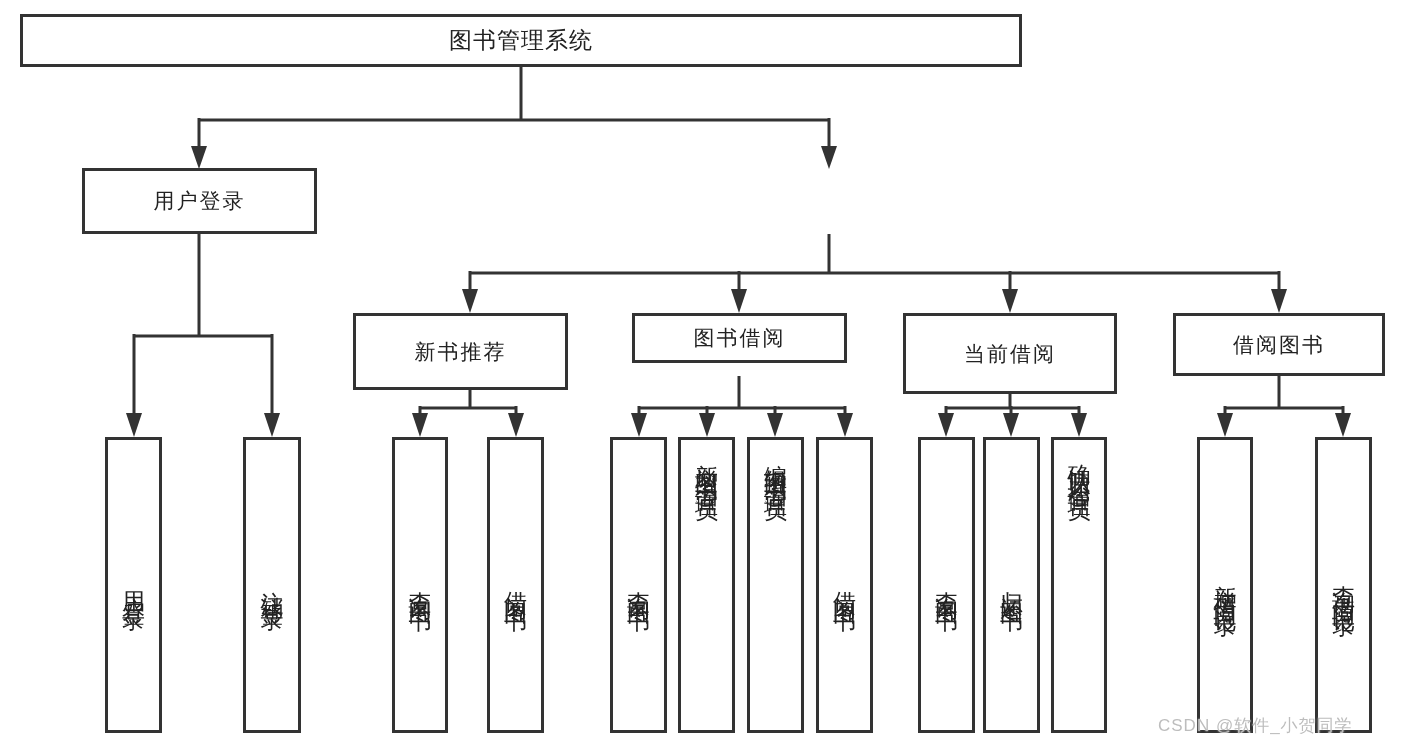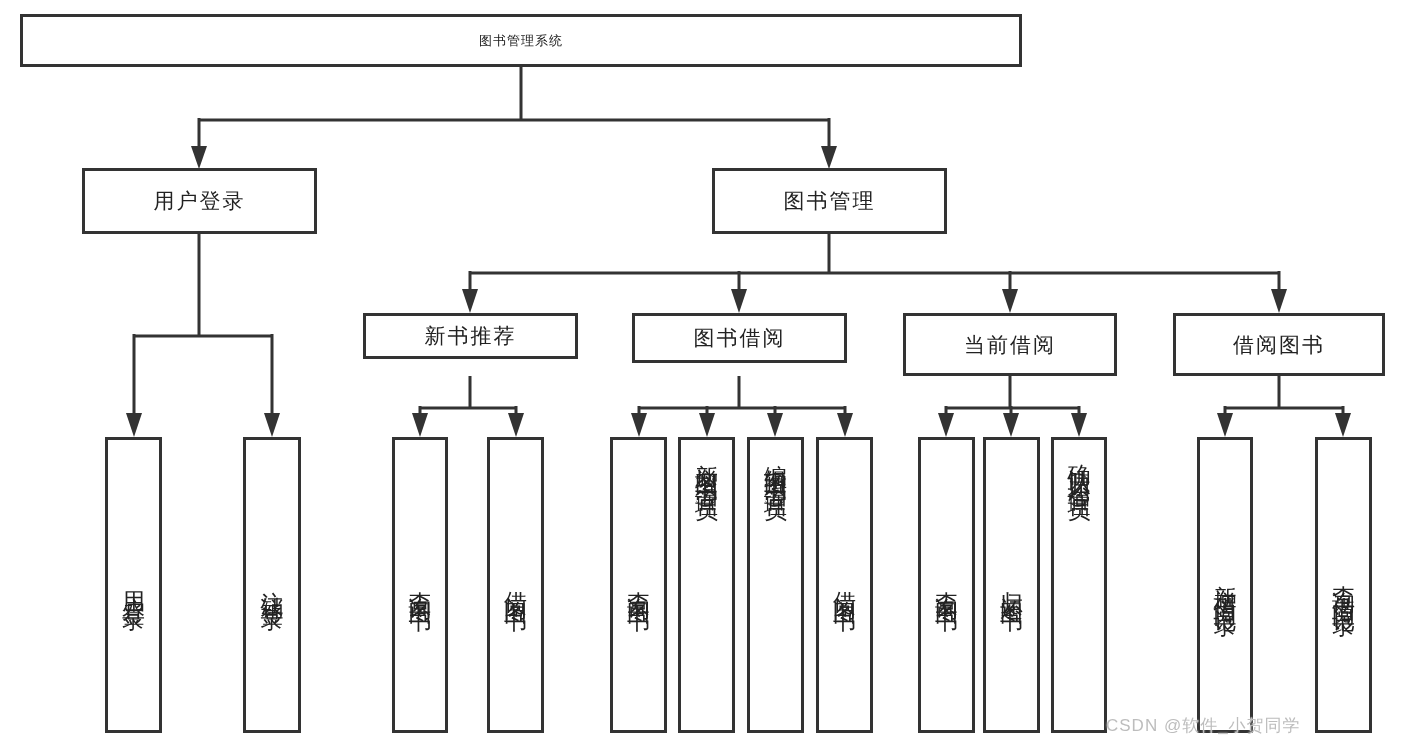--- a/index.html
+++ b/index.html
@@ -16,32 +16,32 @@
   .node{
     position:absolute;z-index:2;
     box-sizing:border-box;
     border:3px solid #333333;
     background:#ffffff;
     color:#222222;
     display:flex;align-items:center;justify-content:center;
     font-weight:500;
   }
   .node.h{font-size:21px;letter-spacing:2px;}
-  .node.root{font-size:13px;letter-spacing:1px;}
+  .node.root{font-size:23px;letter-spacing:1px;}
   .node.v{
     writing-mode:vertical-rl;
     text-orientation:mixed;
     font-size:23px;
     letter-spacing:6px;
     line-height:1;
   }
   .node.v.tall{justify-content:flex-start;padding-top:6px;letter-spacing:5px;}
   .watermark{
     position:absolute;z-index:3;
-    left:1106px;top:714px;width:245px;
+    left:1158px;top:714px;width:245px;
     font-size:17px;letter-spacing:1px;
     color:#bdbdbd;
     text-shadow:0 0 2px #ffffff;
     white-space:nowrap;
   }
 </style>
 </head>
 <body>
 
 <div class="canvas">
@@ -92,25 +92,24 @@
     <g>
       <path d="M1279 376 V408 M1225 408 H1343 M1225 406 V416 M1343 406 V416"></path>
       <polygon points="1217,413 1233,413 1225,437"></polygon>
       <polygon points="1335,413 1351,413 1343,437"></polygon>
     </g>
   </svg>
 
   <div class="node h root" style="left:20px;top:14px;width:1002px;height:53px">图书管理系统</div>
 
   <div class="node h" style="left:82px;top:168px;width:235px;height:66px">用户登录</div>
-  <div class="node h" style="left:712px;top:168px;width:235px;height:66px">图书管理</div>
 
-  <div class="node h" style="left:363px;top:313px;width:215px;height:46px">新书推荐</div>
+  <div class="node h" style="left:353px;top:313px;width:215px;height:77px">新书推荐</div>
   <div class="node h" style="left:632px;top:313px;width:215px;height:50px">图书借阅</div>
-  <div class="node h" style="left:903px;top:313px;width:214px;height:63px">当前借阅</div>
+  <div class="node h" style="left:903px;top:313px;width:214px;height:81px">当前借阅</div>
   <div class="node h" style="left:1173px;top:313px;width:212px;height:63px">借阅图书</div>
 
   <div class="node v" style="left:105px;top:437px;width:57px;height:296px">用户登录</div>
   <div class="node v" style="left:243px;top:437px;width:58px;height:296px">注销登录</div>
 
   <div class="node v" style="left:392px;top:437px;width:56px;height:296px">查询图书</div>
   <div class="node v" style="left:487px;top:437px;width:57px;height:296px">借阅图书</div>
 
   <div class="node v" style="left:610px;top:437px;width:57px;height:296px">查询图书</div>
   <div class="node v tall" style="left:678px;top:437px;width:57px;height:296px">新增图书（管理员）</div>

